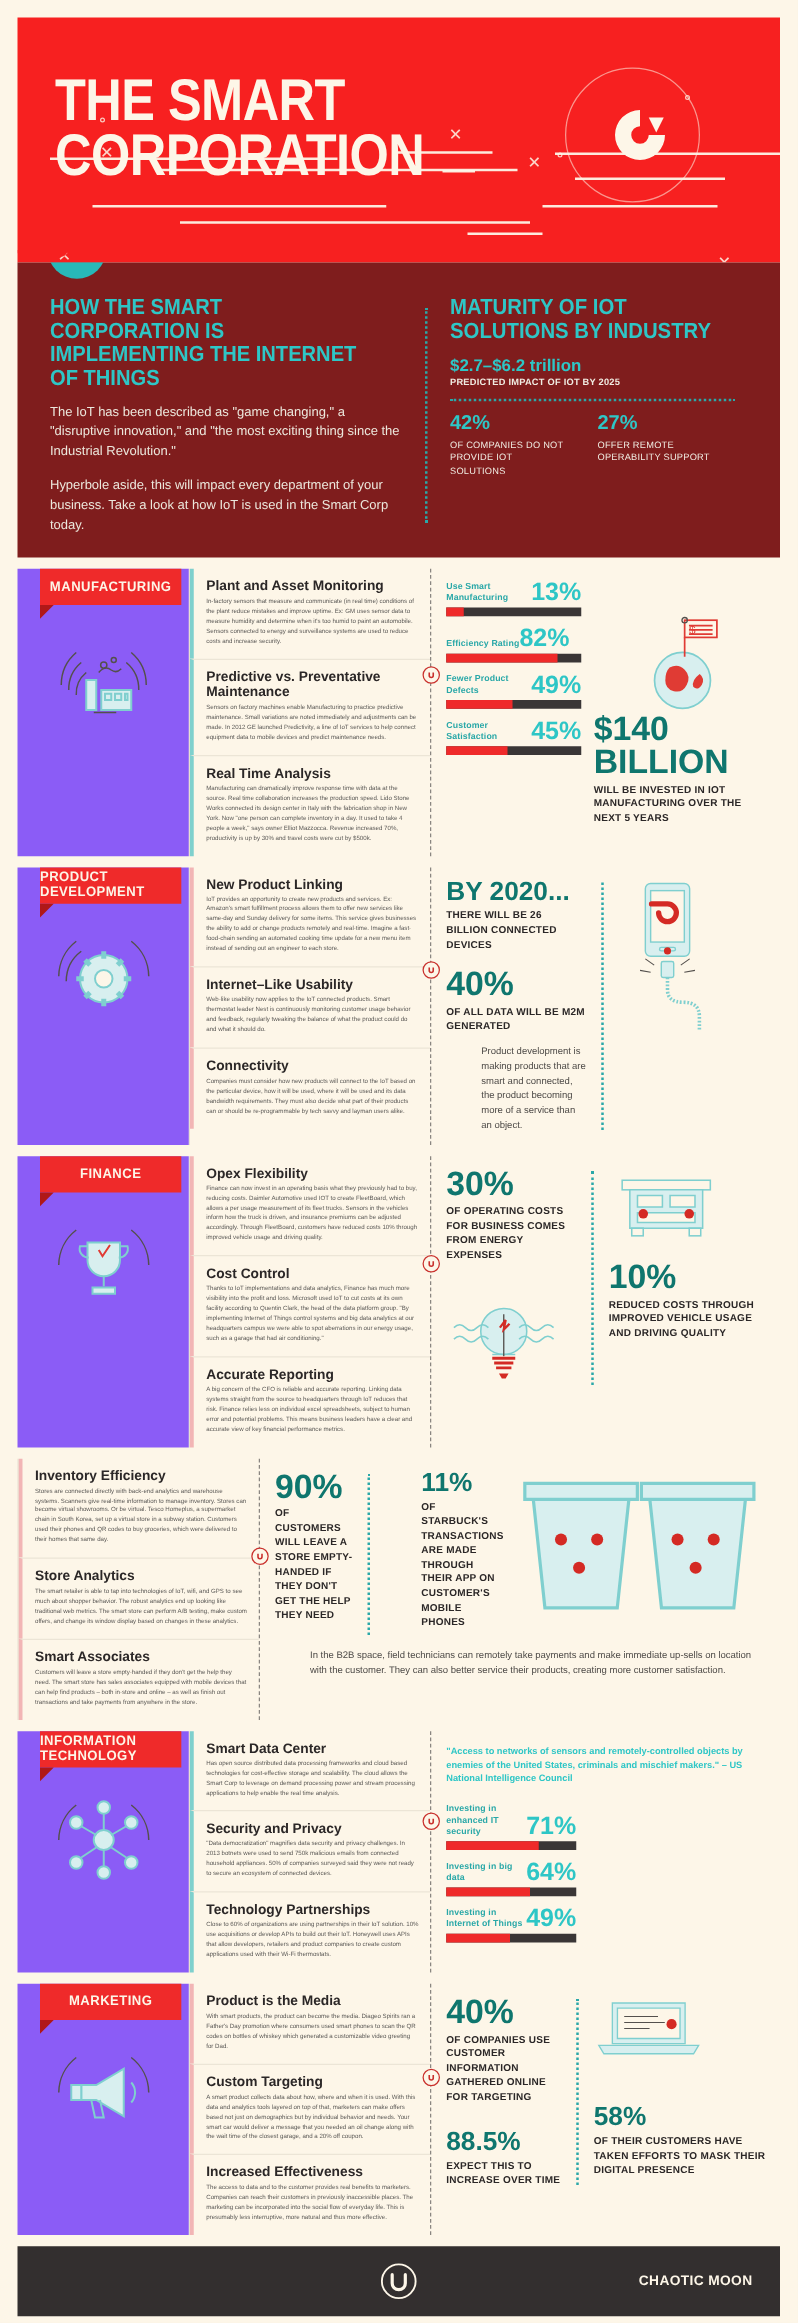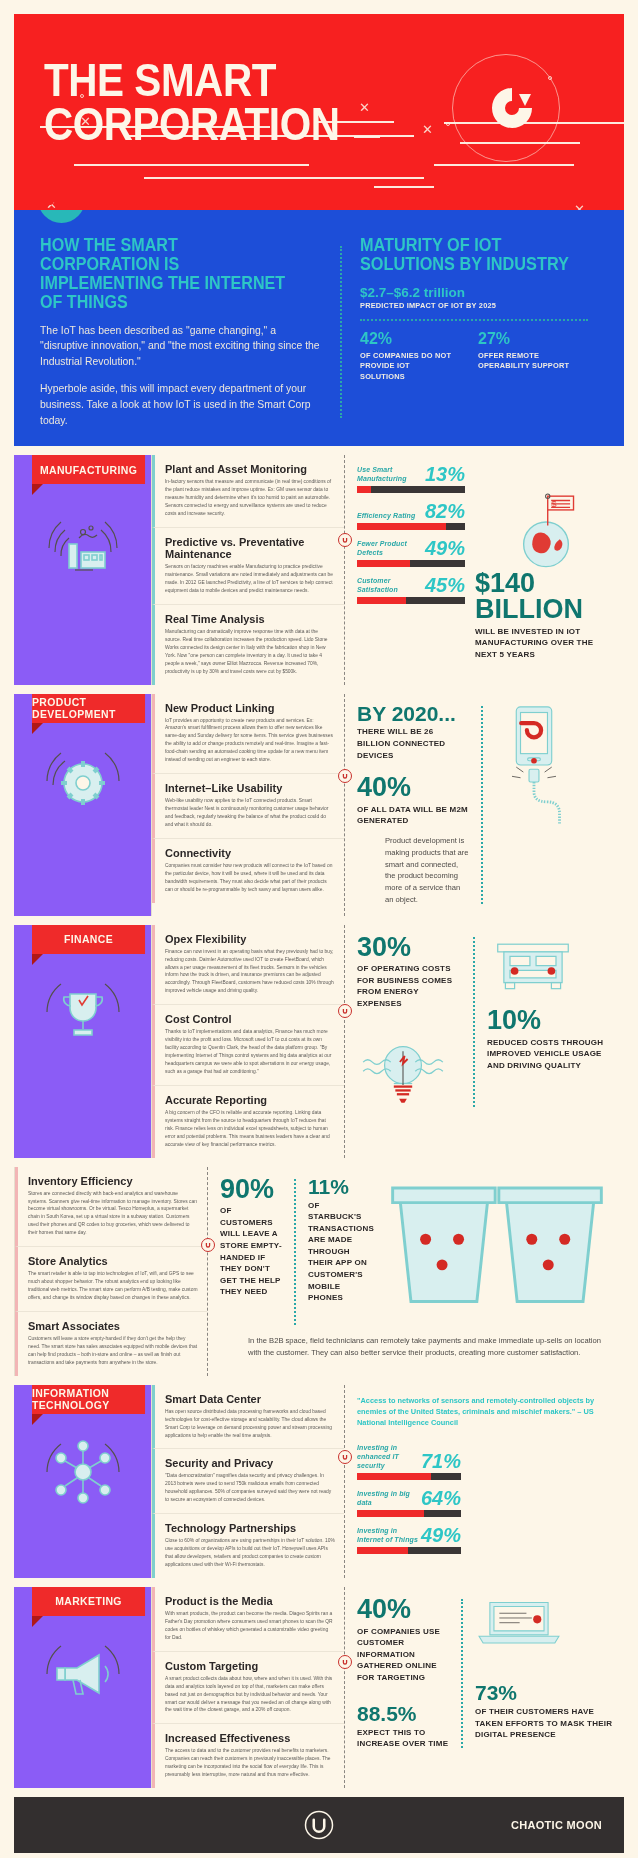--- a/index.html
+++ b/index.html
@@ -23,21 +23,21 @@
     border:1.5px solid rgba(253,246,232,.55); border-radius:50%; }
   .hero-mark { position:absolute; right:86px; top:68px; width:52px; height:52px; }
   .xmark { position:absolute; color:rgba(253,246,232,.85); font-size:13px; }
   .dotmark { position:absolute; width:4px; height:4px; border:1px solid rgba(253,246,232,.8); border-radius:50%; }
   .zigzag { position:absolute; left:0; right:0; bottom:-1px; height:11px;
     background:
       radial-gradient(circle at 5px 0px, #f72020 5px, rgba(0,0,0,0) 5.5px) repeat-x;
     background-size:10px 11px; }
 
   
-  .intro { position:relative; background:#1d4ed8; padding:26px 36px 18px 26px; overflow:hidden; }
+  .intro { position:relative; background:#7f1d1d; padding:26px 36px 18px 26px; overflow:hidden; }
   .intro-grid { display:flex; gap:0; }
   .intro-left { width:300px; padding-right:20px; }
   .vdots { width:1px; border-left:2px dotted #2aa8a8; margin:10px 18px 10px 0; }
   .intro-right { flex:1; }
   .iot-badge { position:absolute; left:24px; top:-34px; width:47px; height:47px; border-radius:50%;
     background:#28b8b8; color:#2b2727; font-weight:bold; font-size:17px;
     display:flex; align-items:center; justify-content:center;
     font-family:"Liberation Sans Narrow","Liberation Sans",sans-serif; letter-spacing:.5px; z-index:5;}
   .teal-head {
     color:#2ec6c6; font-weight:bold; font-size:17.5px; line-height:1.08;
@@ -48,21 +48,21 @@
   .mat-head { color:#2ec6c6; font-weight:bold; font-size:17.5px; line-height:1.1;
     font-family:"Liberation Sans Narrow","Liberation Sans",sans-serif; text-transform:uppercase;
     transform:scaleX(0.93); transform-origin:left; }
   .mat-money { color:#2ec6c6; font-weight:bold; font-size:13.5px; margin-top:10px;
     font-family:"Liberation Sans Narrow","Liberation Sans",sans-serif; }
   .mat-sub { color:#f0ece2; font-weight:bold; font-size:7.4px; letter-spacing:.2px; margin-top:1px; }
   .hdots { border-top:2px dotted #2aa8a8; margin:9px 0 9px 0; }
   .stat-row { display:flex; gap:22px; }
   .stat-num { color:#2ec6c6; font-weight:bold; font-size:16px;
     font-family:"Liberation Sans Narrow","Liberation Sans",sans-serif; }
-  .stat-txt { color:#f0ece2; font-weight:bold; font-size:7.4px; line-height:1.42; margin-top:3px; letter-spacing:.2px; }
+  .stat-txt { color:#f0ece2; font-weight:normal; font-size:7.4px; line-height:1.42; margin-top:3px; letter-spacing:.2px; }
 
   
   .section { display:flex; background:#fdf6e8; margin-top:9px; position:relative; }
   .sec-left { width:137px; position:relative; background:#8b5cf6; border-right:0; }
   .ribbon { position:relative; background:#ef2a2a; color:#fdf6e8; height:29px;
     display:flex; align-items:center; justify-content:center;
     font-family:"Liberation Sans Narrow","Liberation Sans",sans-serif;
     font-weight:bold; font-size:11px; letter-spacing:.4px; text-transform:uppercase;
     margin-left:18px; transform:scaleX(0.95); transform-origin:left;}
   .ribbon-tail { position:absolute; left:18px; top:29px; width:0; height:0;
@@ -78,21 +78,21 @@
   .sub-h { font-family:"Liberation Sans Narrow","Liberation Sans",sans-serif;
     font-weight:bold; font-size:11px; color:#2b2727; letter-spacing:0px; }
   .sub-p { font-size:4.9px; line-height:1.62; color:#5c5a57; margin-top:3px; }
 
   .sec-right { flex:1; position:relative; border-left:1px dashed #8a8681; padding:10px 8px 10px 12px; }
   .conn { position:absolute; left:-7px; width:14px; height:14px; border-radius:50%;
     background:#fdf6e8; border:1.4px solid #c9302c; display:flex; align-items:center; justify-content:center; }
   .conn svg { width:8px; height:8px; }
 
   .bar-stat { margin-bottom:9px; }
-  .bar-top { display:flex; align-items:flex-end; justify-content:space-between;font-style:italic; }
+  .bar-top { display:flex; align-items:flex-end; justify-content:flex-start; }
   .bar-label { color:#2aa8a8; font-weight:bold; font-size:7px; line-height:1.25; letter-spacing:.1px; }
   .bar-pct { color:#2ec6c6; font-weight:bold; font-size:20px; line-height:.9;
     font-family:"Liberation Sans Narrow","Liberation Sans",sans-serif; }
   .bar-track { height:7px; background:#3a3636; margin-top:3px; position:relative; }
   .bar-fill { height:100%; background:#ef2a2a; }
 
   .big-num { color:#0f766e; font-weight:bold; font-size:27px; line-height:.95;
     font-family:"Liberation Sans Narrow","Liberation Sans",sans-serif; }
   .big-num.sm { font-size:21px; }
   .big-cap { color:#2b2727; font-weight:bold; font-size:8px; line-height:1.45; margin-top:3px;
@@ -477,21 +477,21 @@
             <svg viewBox="0 0 10 10">
               <path d="M3 2.5 v3 a2 2 0 0 0 4 0 v-3" fill="none" stroke="#c9302c" stroke-width="1.6"></path>
             </svg>
           </div>
       <div class="r-cols">
       <div style="width:62px;">
         <div class="big-num">90%</div>
         <div class="big-cap">OF CUSTOMERS WILL LEAVE A STORE EMPTY-HANDED IF THEY DON'T GET THE HELP THEY NEED</div>
       </div>
       <div class="vdots-s"></div>
-      <div style="width:60px;">
+      <div style="width:60px;margin-left:29px;">
         <div class="big-num sm">11%</div>
         <div class="big-cap">OF STARBUCK'S TRANSACTIONS ARE MADE THROUGH THEIR APP ON CUSTOMER'S MOBILE PHONES</div>
       </div>
       <div style="flex:1;"><svg viewBox="0 0 130 80">
                 <g class="ico-teal">
                   <path d="M12 12 h48 l-6 56 h-36 z" fill="#d8efef"></path>
                   <path d="M8 6 h56 v8 h-56 z" fill="#d8efef"></path>
                   <path d="M70 12 h48 l-6 56 h-36 z" fill="#d8efef"></path>
                   <path d="M66 6 h56 v8 h-56 z" fill="#d8efef"></path>
                 </g>
@@ -638,21 +638,21 @@
                   <g class="ico-teal">
                     <path d="M22 8 h86 v48 h-86 z" fill="#d8efef"></path>
                     <path d="M28 14 h74 v36 h-74 z" fill="#fdf6e8"></path>
                     <path d="M6 58 h118 l-6 10 h-106 z" fill="#d8efef"></path>
                   </g>
                   <g class="ico-dark">
                     <path d="M36 24 h40 M36 31 h48 M36 38 h30"></path>
                   </g>
                   <circle cx="92" cy="33" r="6" fill="#d42a24"></circle>
                 </svg></div>
-        <div class="big-num sm" style="margin-top:28px;">73%</div>
+        <div class="big-num sm" style="margin-top:28px;">58%</div>
         <div class="big-cap">OF THEIR CUSTOMERS HAVE TAKEN EFFORTS TO MASK THEIR DIGITAL PRESENCE</div>
       </div>
           </div>
     </div>
   </div>
     </div>
 
   <div class="footer">
     <svg class="footer-logo" viewBox="0 0 40 40">
       <circle cx="20" cy="20" r="18" fill="none" stroke="#fdf6e8" stroke-width="2"></circle>

